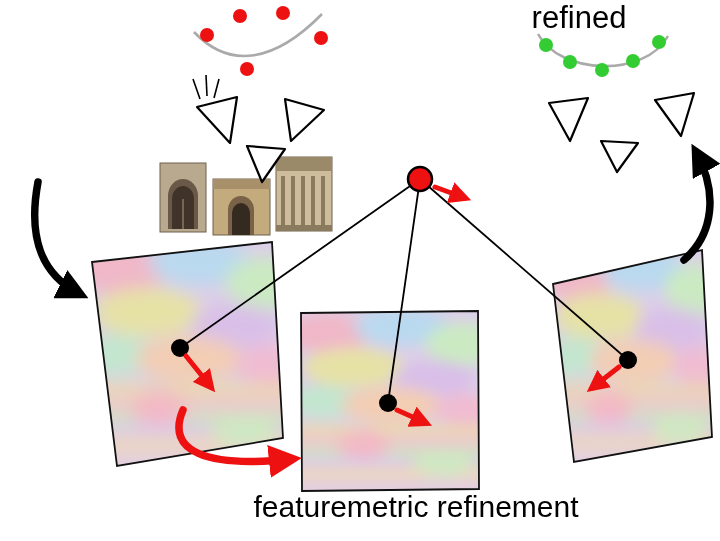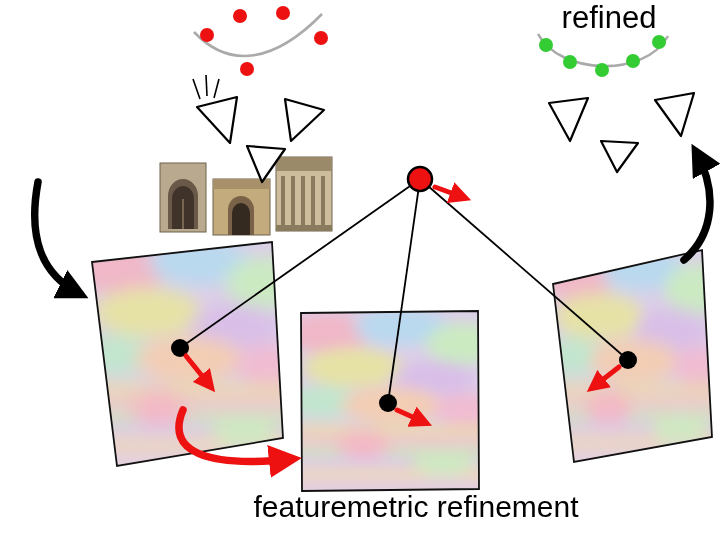--- a/index.html
+++ b/index.html
@@ -13,21 +13,21 @@
     position:relative;width:720px;height:541px;background:#ffffff;
     overflow:hidden;font-family:"Liberation Sans", sans-serif;color:#000;
   }
   .canvas svg{position:absolute;left:0;top:0;}
   .label{position:absolute;color:var(--ink-black);}
   .sfm-label{
     left:6px;top:34px;width:176px;text-align:center;
     font-size:37px;line-height:1.18;white-space:pre-line;
   }
   .refined-label{
-    left:528px;top:0px;width:162px;text-align:center;font-size:31px;
+    left:498px;top:0px;width:162px;text-align:center;font-size:31px;
   }
   .caption-label{
     left:96px;top:490px;width:640px;text-align:center;font-size:30px;
   }
   .red-fill{fill:var(--accent-red);}
   .red-stroke{stroke:var(--accent-red);}
   .green-fill{fill:var(--refined-green);}
   .gray-stroke{stroke:var(--curve-gray);}
   .ink-fill{fill:var(--ink-black);}
   .ink-stroke{stroke:var(--ink-black);}

